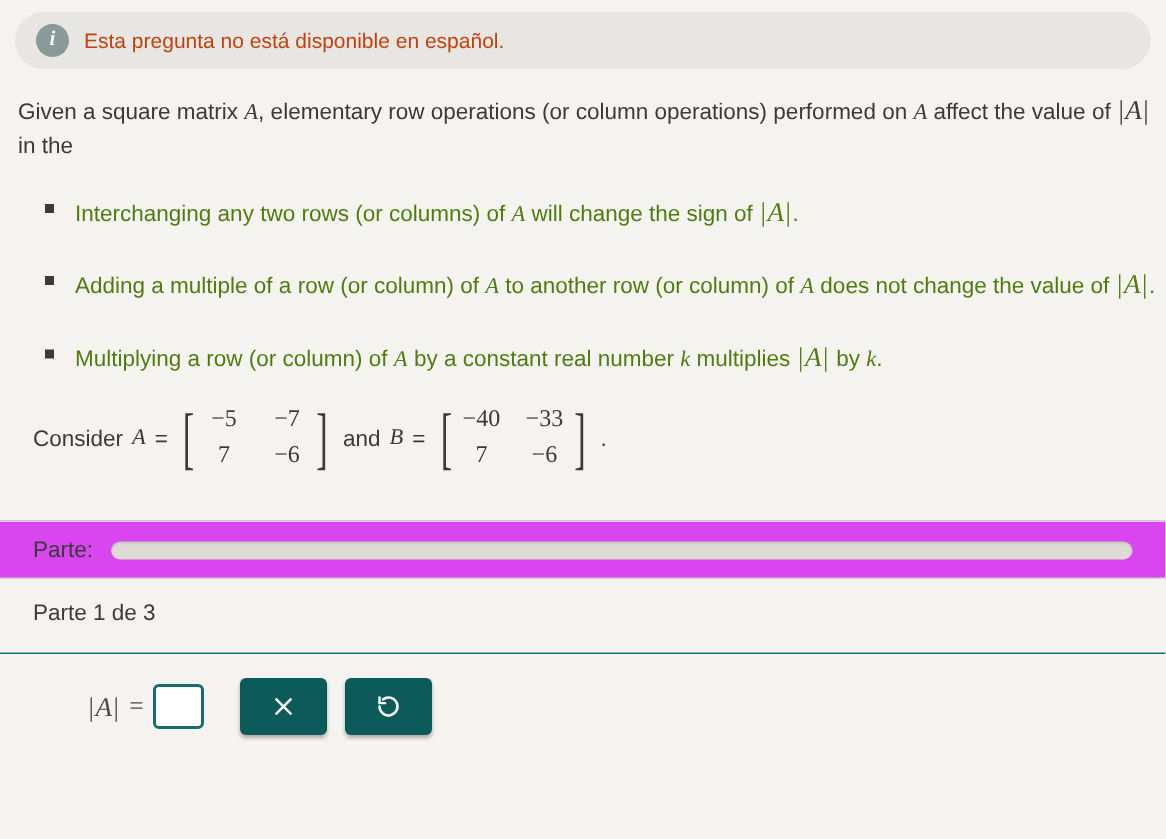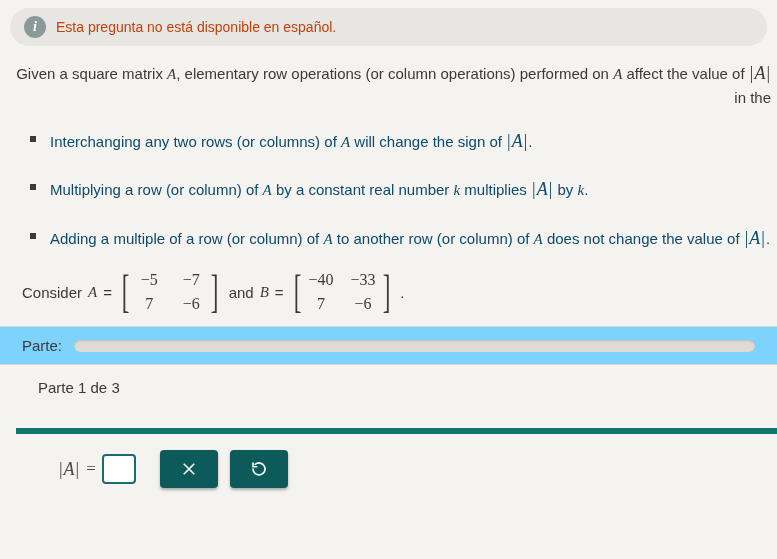--- a/index.html
+++ b/index.html
@@ -31,37 +31,37 @@
       align-items: center;
       justify-content: center;
       font-style: italic;
       font-weight: bold;
       font-family: Georgia, serif;
       font-size: 14px;
       flex-shrink: 0;
     }
     .info-text { font-size: 14px; color: #c2410c; }
     .content { padding: 0 6px 0 12px; }
-    .intro { font-size: 15px; color: #3a3a3a; margin-bottom: 16px; line-height: 1.5; text-align: right; }
+    .intro { font-size: 15px; color: #3a3a3a; margin-bottom: 16px; line-height: 1.5; }
     ul.bullets { list-style: none; padding-left: 38px; margin-bottom: 14px; }
-    ul.bullets li { position: relative; margin-bottom: 18px; font-size: 15px; color: #0c4a6e; line-height: 1.7; }
+    ul.bullets li { position: relative; margin-bottom: 18px; font-size: 15px; color: #4d7c0f; line-height: 1.7; }
     ul.bullets li::before {
       content: "";
       position: absolute;
       left: -20px;
       top: 10px;
       width: 6px;
       height: 6px;
       background: #3a3a3a;
     }
     .math-i { font-style: italic; font-family: 'Times New Roman', serif; }
     .det { font-family: 'Times New Roman', serif; font-size: 18px; }
     .det .bar { margin: 0 1px; }
     .consider {
-      margin: 6px 0 13px 10px;
+      margin: 6px 0 34px 10px;
       display: flex;
       align-items: center;
       gap: 6px;
       font-size: 15px;
       color: #3a3a3a;
     }
     .matrix {
       display: inline-flex;
       align-items: center;
       font-family: 'Times New Roman', serif;
@@ -82,36 +82,35 @@
       padding: 0 2px;
     }
     .mgrid span { min-width: 28px; }
     .part-bar-row {
       display: flex;
       align-items: center;
       gap: 12px;
       padding: 10px 22px;
       border-top: 1px solid #d8d5ce;
       border-bottom: 1px solid #d8d5ce;
-      background: #7dd3fc;
+      background: #d946ef;
     }
     .part-label { font-size: 15px; color: #3a3a3a; font-weight: 500; }
     .progress-track {
       flex: 1;
       height: 12px;
       background: #dedbd4;
       border-radius: 6px;
       box-shadow: inset 0 1px 2px rgba(0,0,0,0.15);
     }
     .part-info {
-      padding: 14px 22px 32px 22px;
-      border-bottom: 6px solid #0f766e;
+      padding: 14px 22px 18px 22px;
+      border-bottom: 1px solid #0f766e;
       font-size: 15px;
       color: #3a3a3a;
-      margin-left: 16px;
     }
     .eval-section { padding: 16px 22px; }
     .eval-label { font-size: 15px; margin-bottom: 14px; color: #3a3a3a; }
     .answer-row { display: flex; align-items: center; gap: 24px; padding-left: 36px; }
     .answer-eq { display: flex; align-items: center; gap: 6px; font-family: 'Times New Roman', serif; font-size: 17px; }
     .input-box {
       width: 34px;
       height: 30px;
       border: 2px solid #1a6b6b;
       border-radius: 4px;
@@ -141,22 +140,22 @@
   <div class="info-text">Esta pregunta no está disponible en español.</div>
 </div>
 
 <div class="content">
   <div class="intro">
     Given a square matrix <span class="math-i">A</span>, elementary row operations (or column operations) performed on <span class="math-i">A</span> affect the value of <span class="det"><span class="bar">|</span><span class="math-i">A</span><span class="bar">|</span></span> in the
   </div>
 
   <ul class="bullets">
     <li>Interchanging any two rows (or columns) of <span class="math-i">A</span> will change the sign of <span class="det"><span class="bar">|</span><span class="math-i">A</span><span class="bar">|</span></span>.</li>
+    <li>Adding a multiple of a row (or column) of <span class="math-i">A</span> to another row (or column) of <span class="math-i">A</span> does not change the value of <span class="det"><span class="bar">|</span><span class="math-i">A</span><span class="bar">|</span></span>.</li>
     <li>Multiplying a row (or column) of <span class="math-i">A</span> by a constant real number <span class="math-i">k</span> multiplies <span class="det"><span class="bar">|</span><span class="math-i">A</span><span class="bar">|</span></span> by <span class="math-i">k</span>.</li>
-    <li>Adding a multiple of a row (or column) of <span class="math-i">A</span> to another row (or column) of <span class="math-i">A</span> does not change the value of <span class="det"><span class="bar">|</span><span class="math-i">A</span><span class="bar">|</span></span>.</li>
   </ul>
 
   <div class="consider">
     <span>Consider </span>
     <span class="math-i">A</span>
       <span>=</span>
     <span class="matrix">
       <span class="bracket">[</span>
       <span class="mgrid">
         <span>−5</span>

